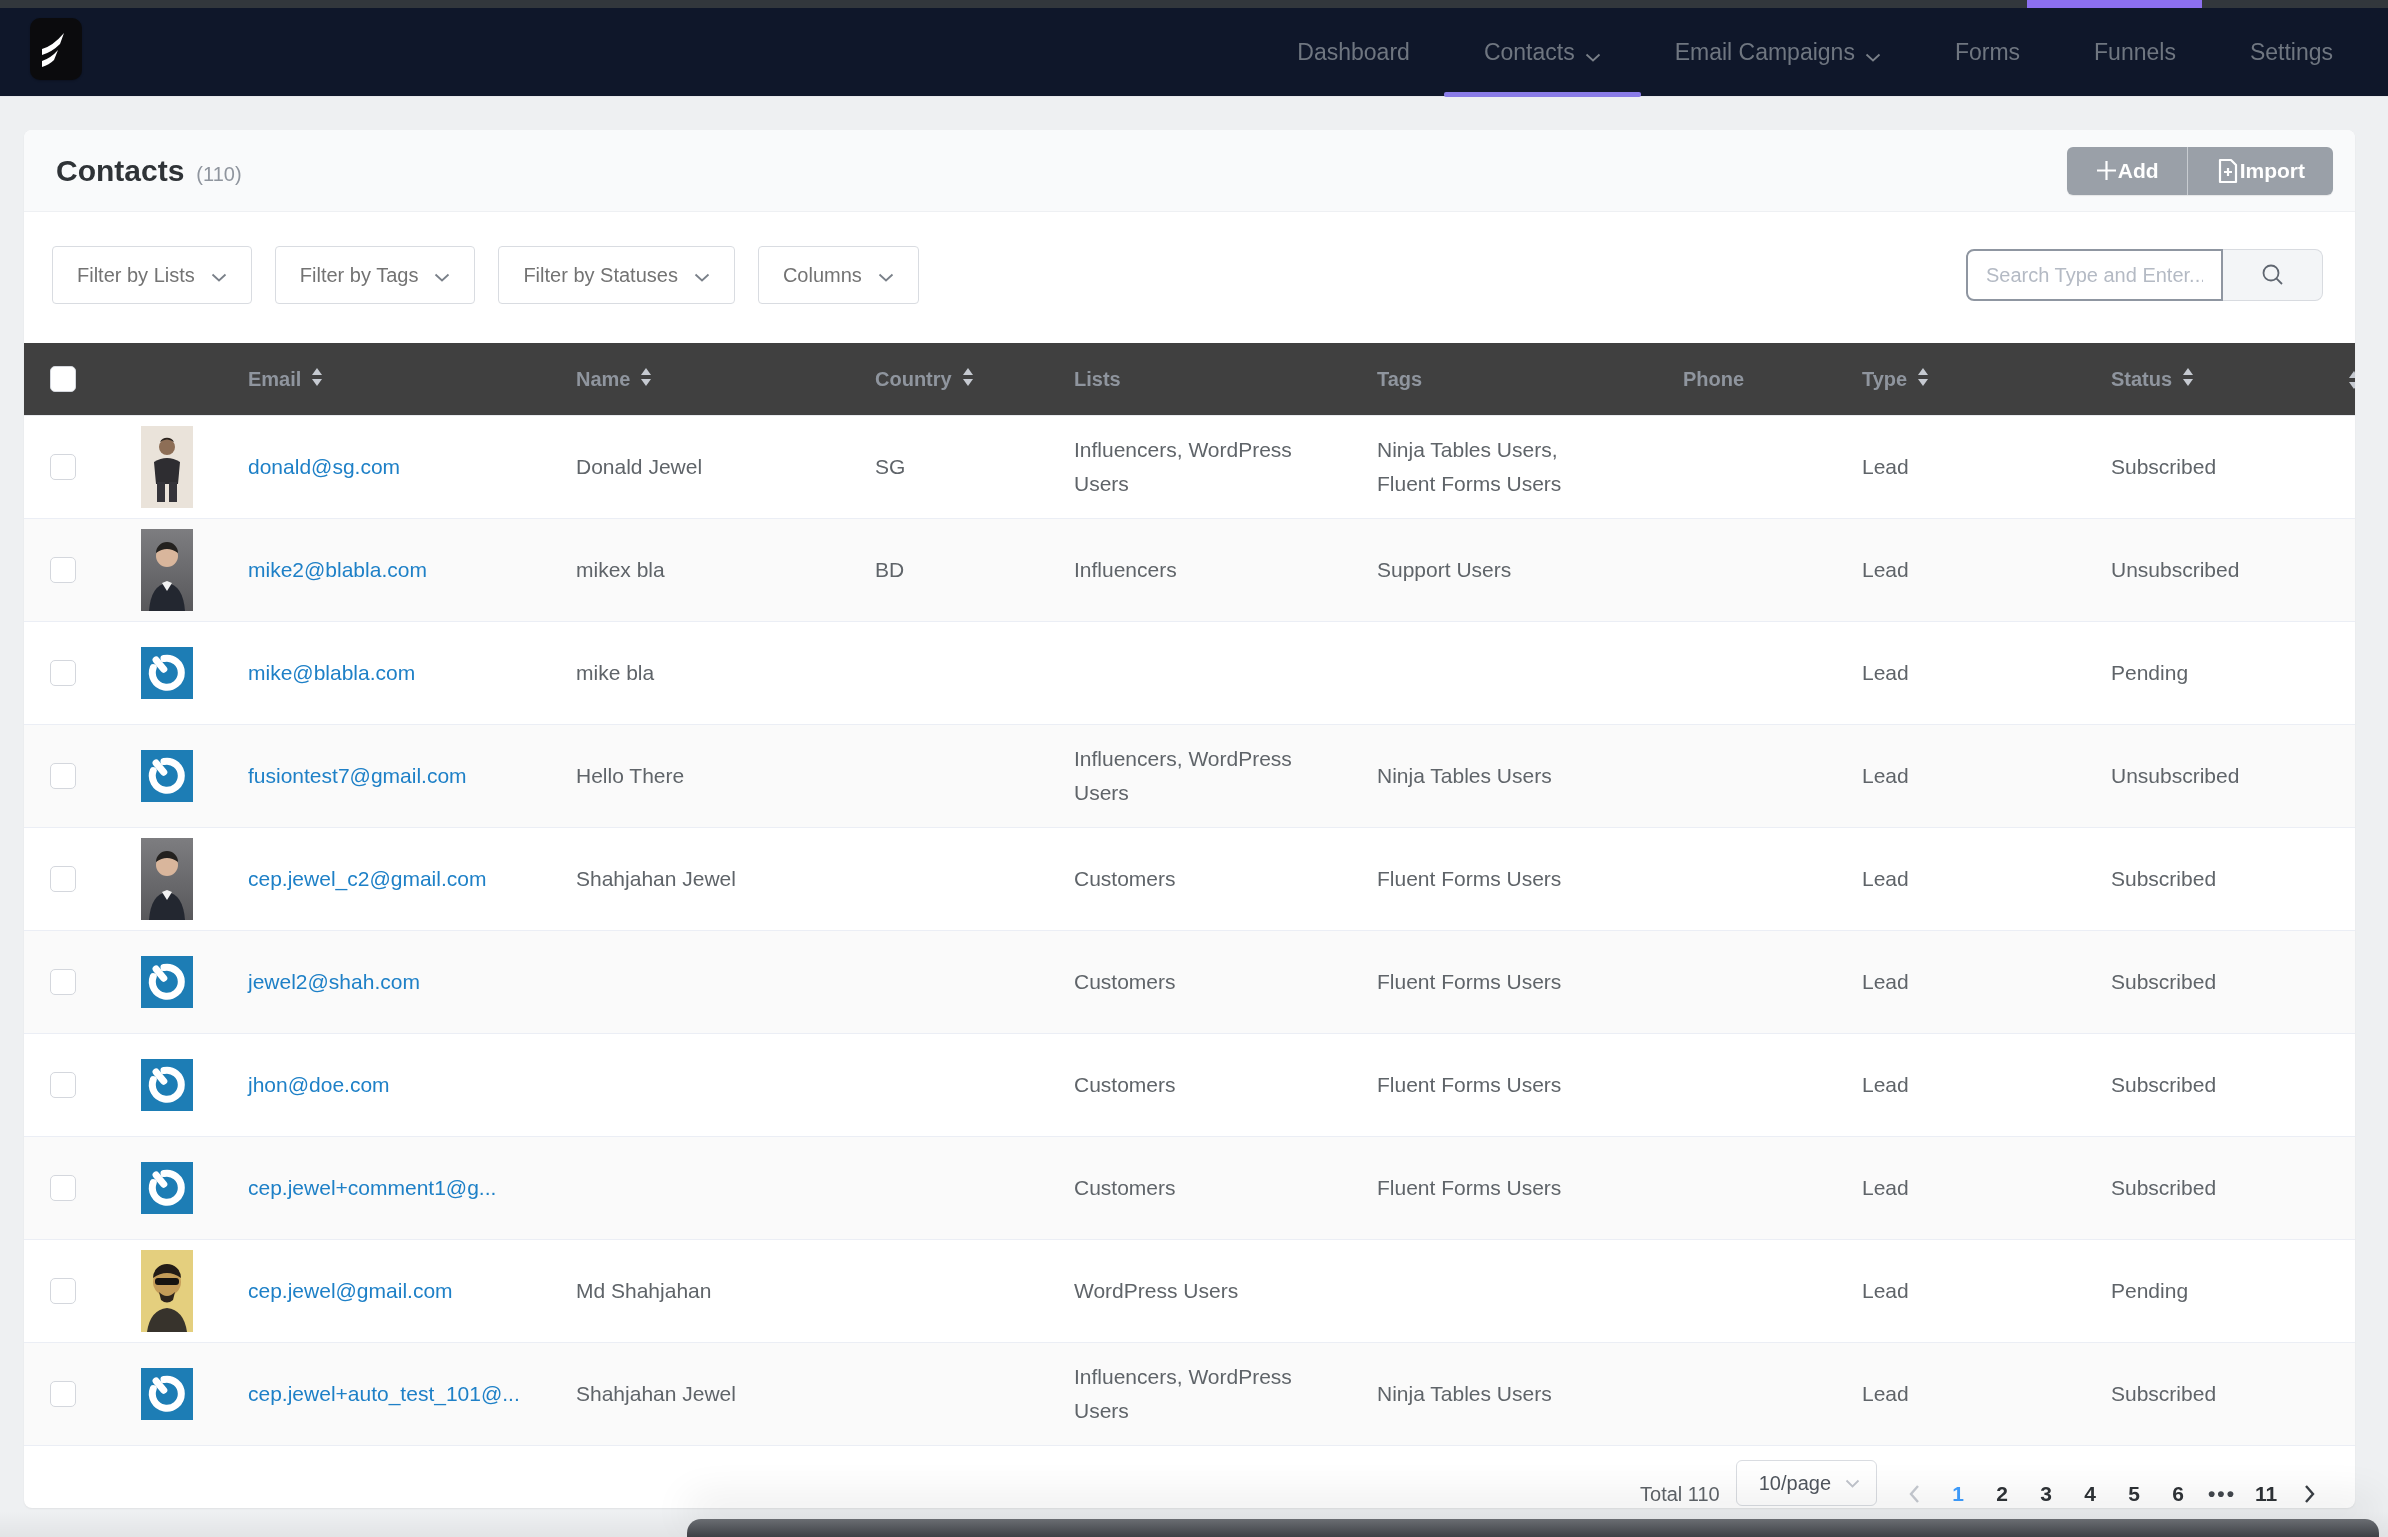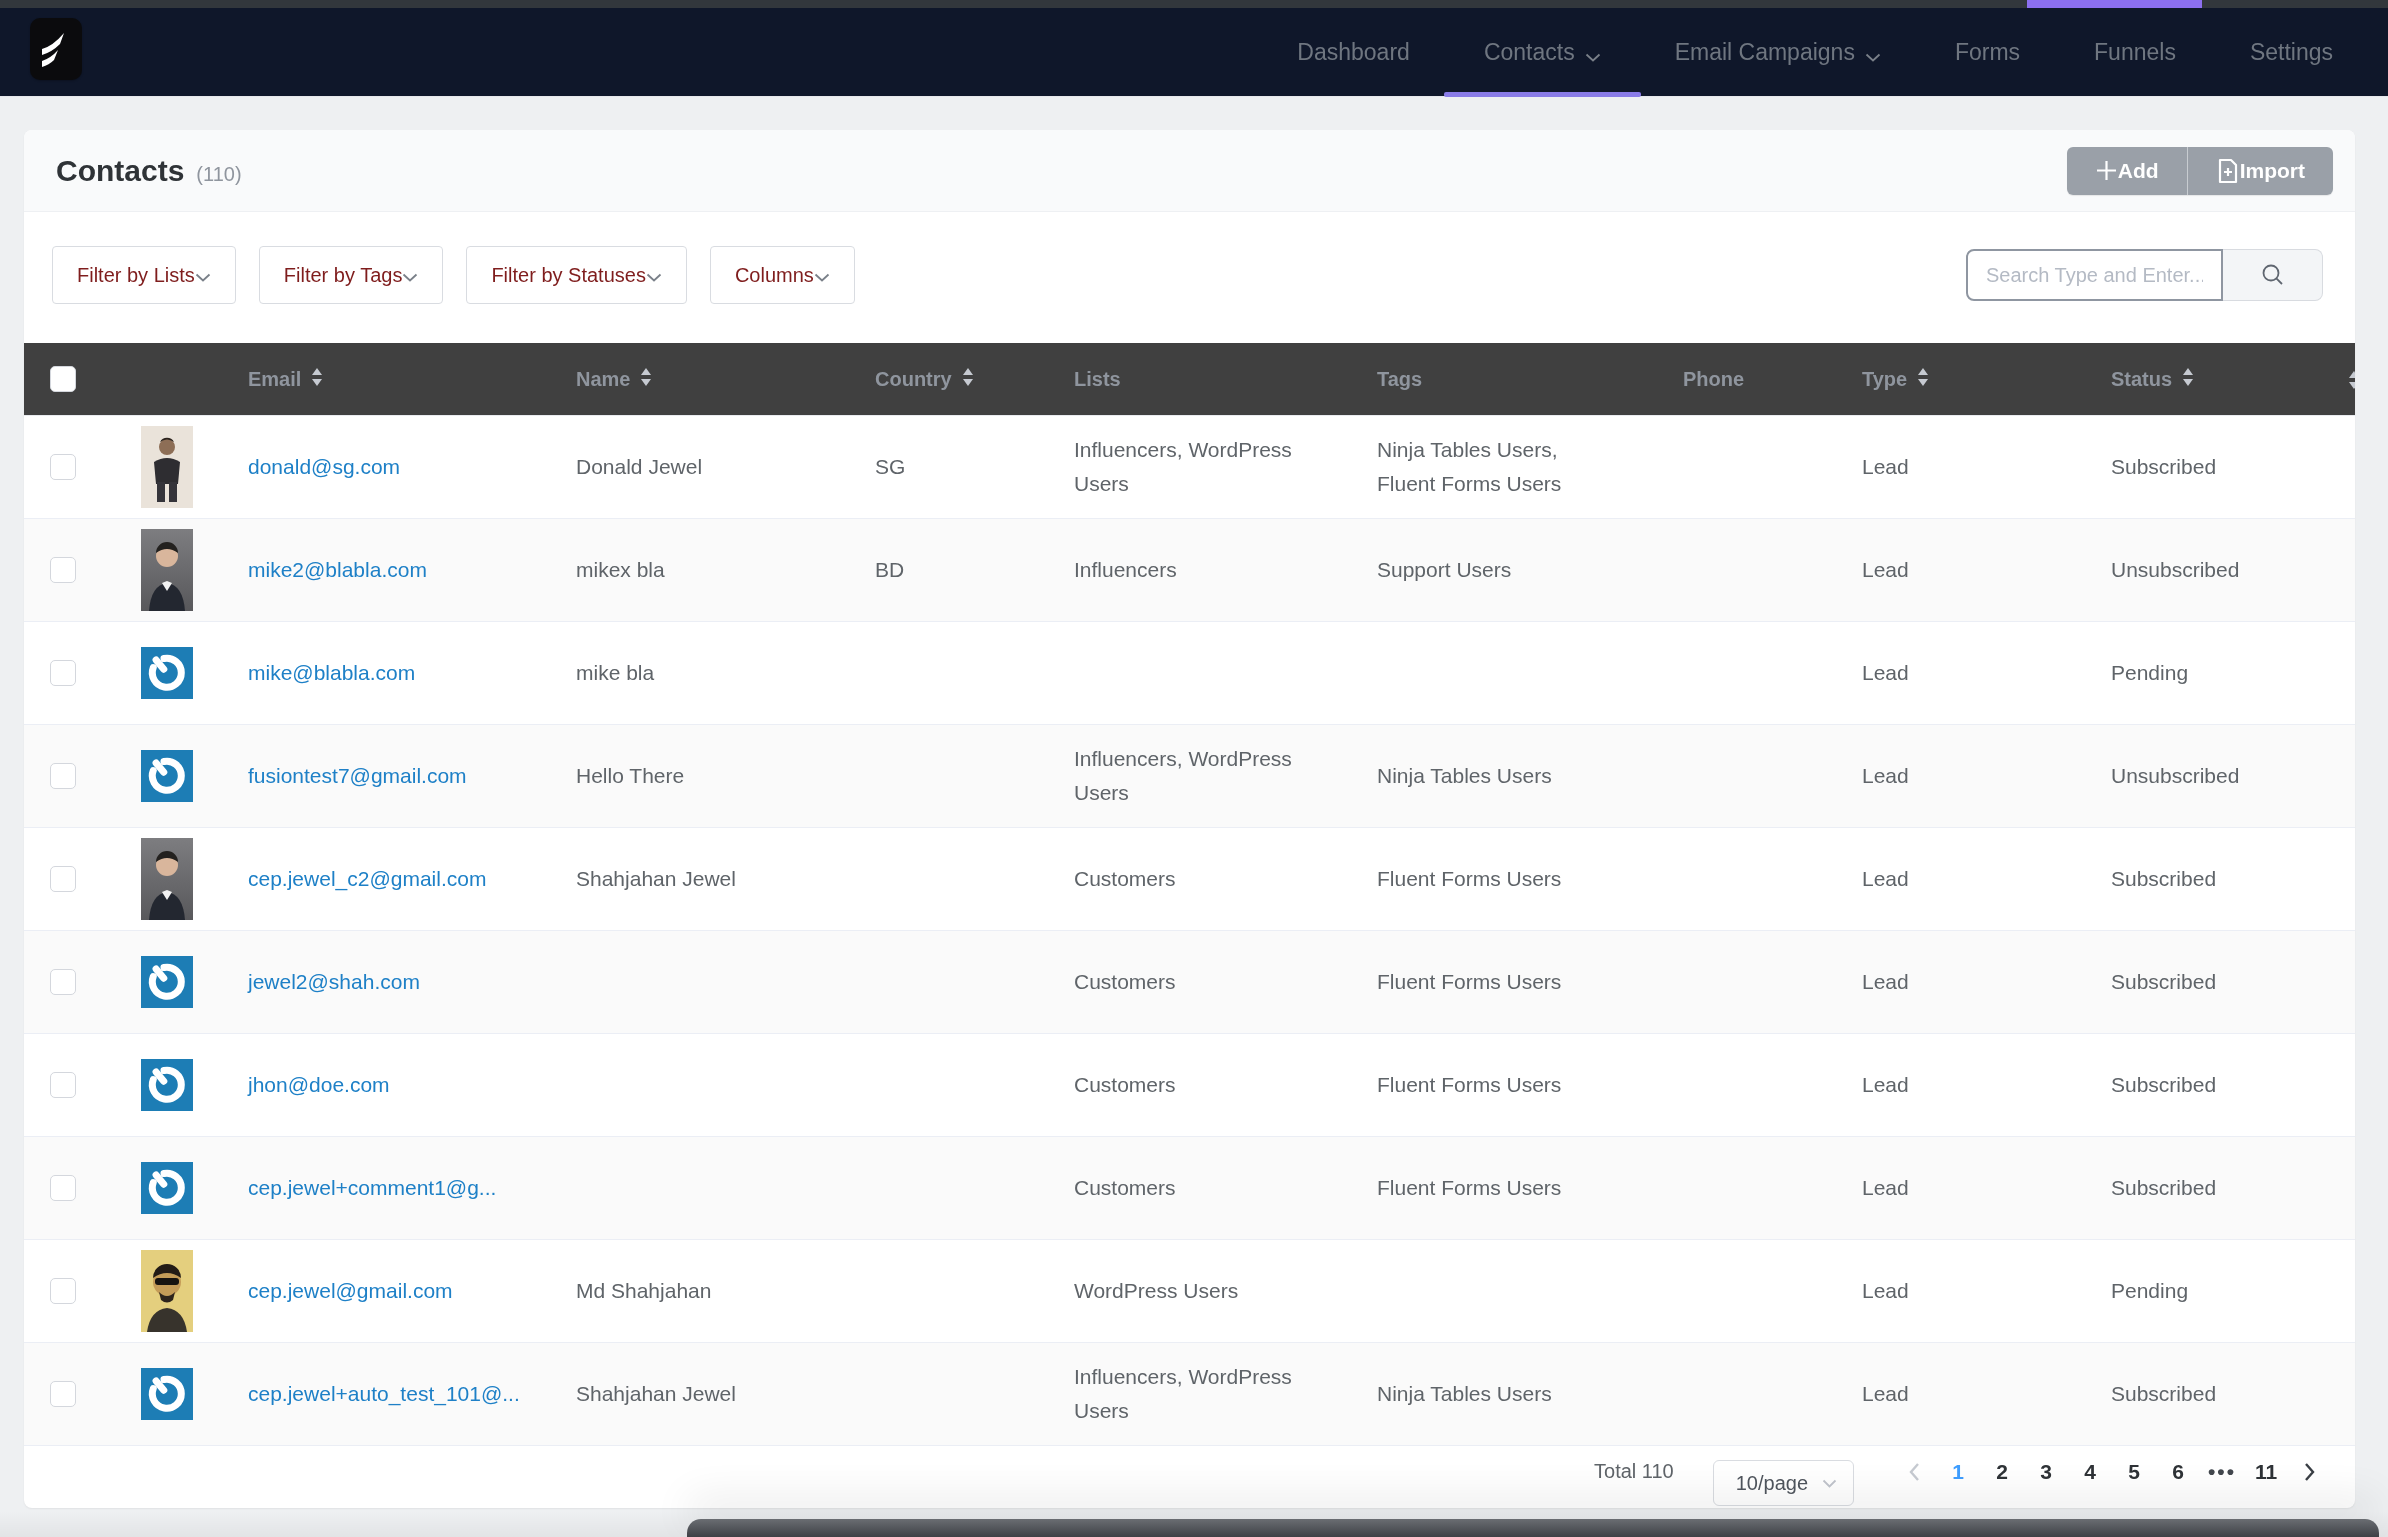--- a/index.html
+++ b/index.html
@@ -26,21 +26,21 @@
   .title-wrap { display:flex; align-items:baseline; gap:12px; }
   .page-title { font-size:30px; font-weight:bold; color:#2f3337; }
   .page-count { font-size:20px; color:#8f959e; }
   .btn-group { display:flex; border-radius:6px; overflow:hidden; box-shadow:0 1px 1px rgba(0,0,0,.08); }
   .gbtn { height:48px; display:flex; align-items:center; padding:0 28px; background:#9aa0a8; color:#ffffff; font-size:21px; font-weight:bold; cursor:pointer; }
   .gbtn + .gbtn { border-left:1px solid #c8ccd1; }
 
   
   .filter-bar { display:flex; align-items:center; justify-content:space-between; padding:34px 32px 0 28px; }
   .filter-group { display:flex; gap:23px; }
-  .filter-btn { height:58px; display:flex; align-items:center; padding:0 24px; background:#ffffff; border:1px solid #d9dce1; border-radius:4px; font-size:20px; color:#7f1d1d; cursor:pointer; }
+  .filter-btn { height:58px; display:flex; align-items:center; gap:16px; padding:0 24px; background:#ffffff; border:1px solid #d9dce1; border-radius:4px; font-size:20px; color:#737373; cursor:pointer; }
   .search-box { display:flex; align-items:stretch; }
   .search-input { width:257px; height:52px; border:2px solid #8f96a1; border-radius:8px 0 0 8px; padding:0 18px; font-size:20px; color:#50565e; outline:none; font-family:"Liberation Sans","DejaVu Sans",sans-serif; }
   .search-input::placeholder { color:#b4bac4; }
   .search-btn { width:100px; height:52px; background:#f3f5f7; border:1px solid #d8dbe0; border-left:none; border-radius:0 8px 8px 0; display:flex; align-items:center; justify-content:center; cursor:pointer; }
 
   
   .table { margin-top:39px; }
   .grid-row { display:grid; grid-template-columns:117px 107px 328px 299px 199px 303px 306px 179px 249px 1fr; align-items:center; }
   .thead { position:relative; height:73px; background:#404040; border-bottom:1px solid #e9ebef; overflow:hidden; }
   .th { display:flex; align-items:center; gap:10px; font-size:20px; font-weight:bold; color:#8f959e; }
@@ -48,21 +48,21 @@
   .tr { border-bottom:1px solid #ebeef5; min-height:103px; padding:10px 0; }
   .tr.striped { background:#fafafa; }
   .cell { font-size:21px; color:#5f6469; line-height:34px; }
   .cell .wrap { max-width:241px; }
   .email-link { font-size:21px; color:#1e80c7; text-decoration:none; cursor:pointer; white-space:nowrap; }
   .checkbox { width:26px; height:26px; margin-left:26px; background:#ffffff; border:1px solid #d4d7dd; border-radius:5px; cursor:pointer; }
   .avatar { width:52px; overflow:hidden; display:block; }
   .avatar svg { display:block; }
 
   
-  .pagination { display:flex; align-items:flex-start; justify-content:flex-end; gap:39px; padding:14px 30px 0 0; }
+  .pagination { display:flex; align-items:flex-end; justify-content:flex-end; gap:16px; padding:14px 30px 0 0; }
   .pg-total { font-size:20px; color:#5f6469; }
   .pg-size { height:46px; display:flex; align-items:center; gap:14px; padding:0 16px 0 22px; border:1px solid #d9dce1; border-radius:6px; background:#fff; font-size:20px; color:#50565e; cursor:pointer; }
   .pg-pages { display:flex; align-items:center; gap:14px; margin-left:6px; }
   .pg-num { min-width:30px; text-align:center; font-size:21px; font-weight:bold; color:#2f3337; cursor:pointer; }
   .pg-num.active { color:#3f9eff; }
   .pg-num.dots { letter-spacing:2px; color:#43484e; }
   .pg-arrow { display:flex; align-items:center; justify-content:center; width:30px; cursor:pointer; }
 
   
   .bottom-shade { position:absolute; left:0; bottom:0; width:2388px; height:26px; background:linear-gradient(to bottom, rgba(0,0,0,0), rgba(0,0,0,.05)); pointer-events:none; }

